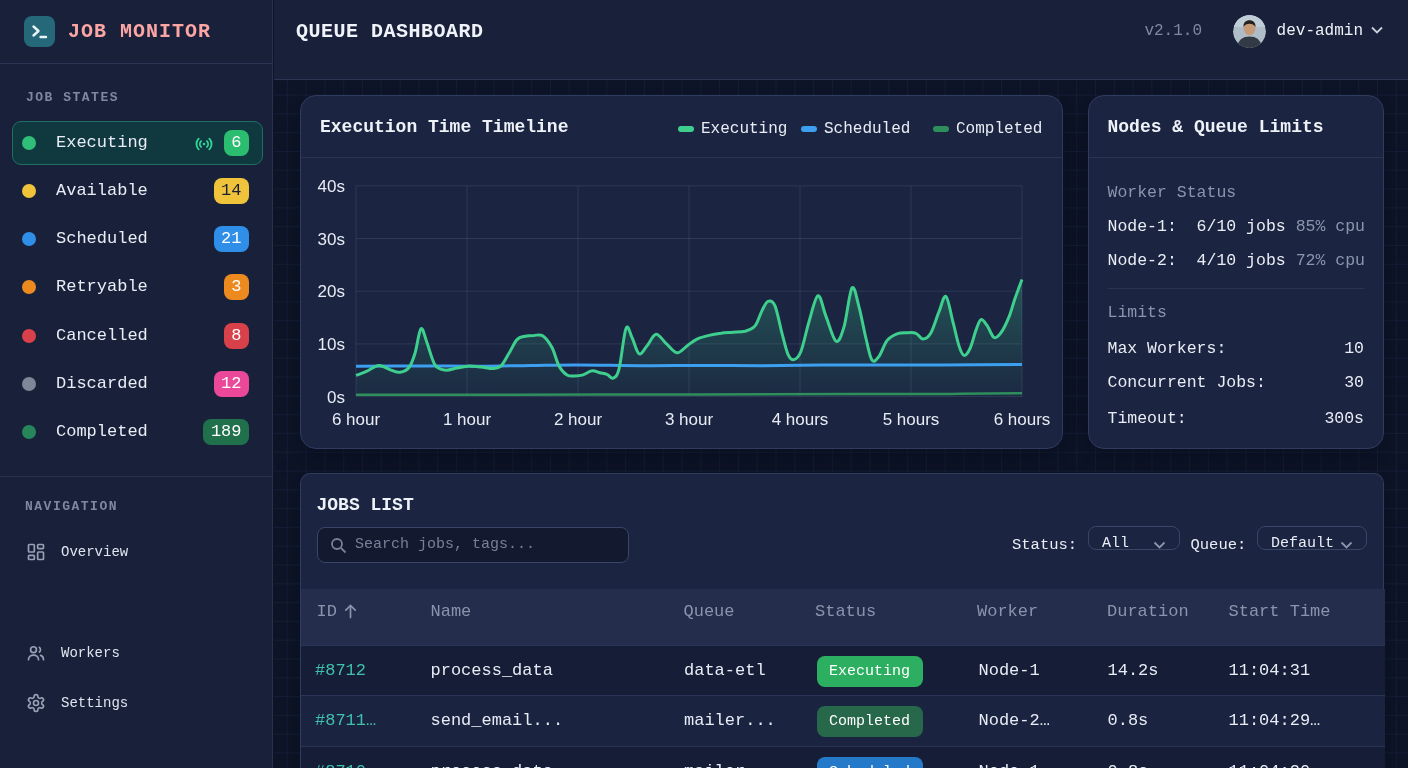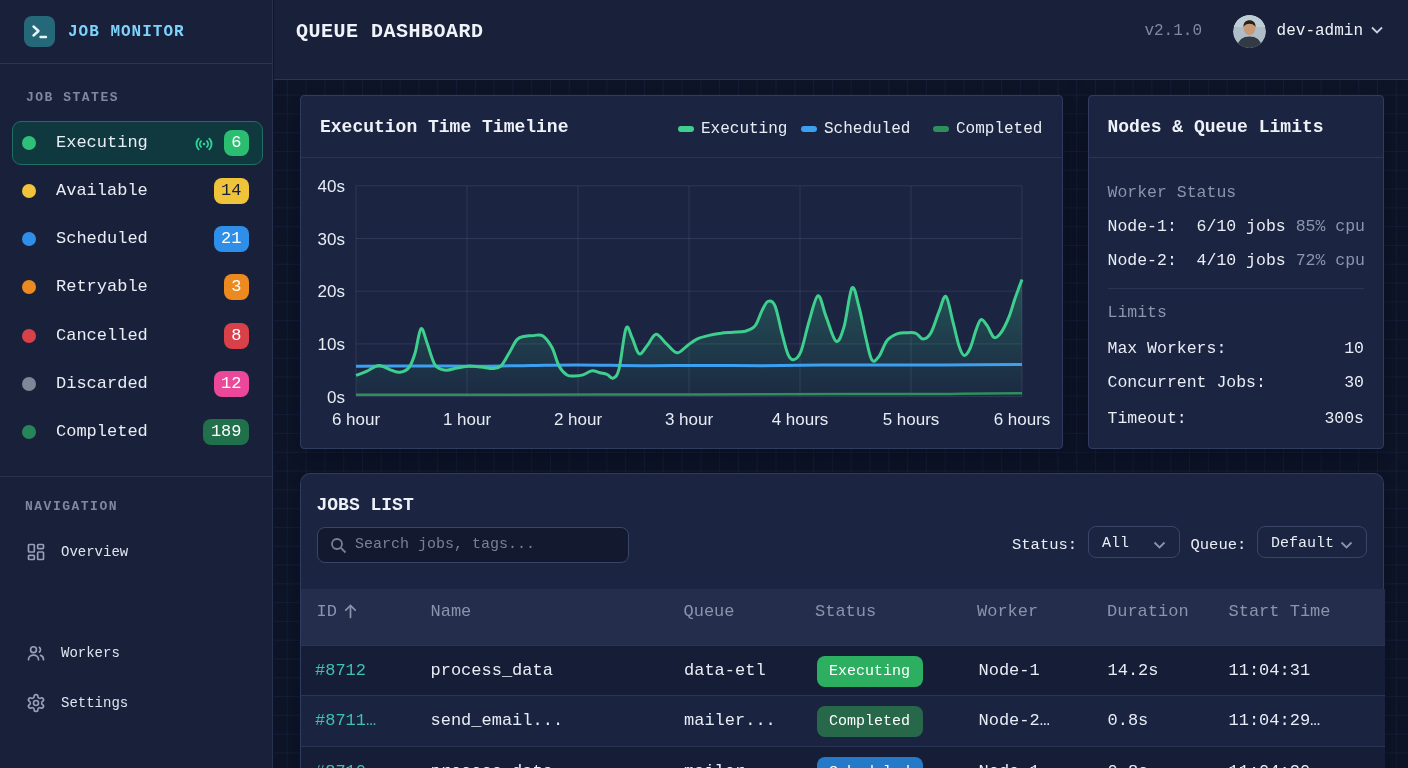--- a/index.html
+++ b/index.html
@@ -2,21 +2,21 @@
 <html><head><meta charset="utf-8"><style>
 *{margin:0;padding:0;box-sizing:border-box;}
 html,body{width:1408px;height:768px;overflow:hidden;background:#0E1528;
  font-family:"Liberation Mono",monospace;-webkit-font-smoothing:antialiased;}
 #stage{position:relative;width:1408px;height:768px;}
 .abs{position:absolute;}
 
 #sidebar{left:0;top:0;width:273px;height:768px;background:#19213A;border-right:1px solid #27324F;}
 #logo{left:24px;top:16px;width:31px;height:31px;border-radius:8px;background:#25687A;
  display:flex;align-items:center;justify-content:center;}
-#brand{left:68px;top:0;height:64px;line-height:64px;font-size:16px;font-weight:bold;color:#7dd3fc;letter-spacing:1px;}
+#brand{left:68px;top:0;height:64px;line-height:64px;font-size:20px;font-weight:bold;color:#fca5a5;letter-spacing:1px;}
 #sb-hdiv{left:0;top:63px;width:273px;height:1px;background:#2A3553;}
 .seclabel{font-size:13px;color:#7E88A1;letter-spacing:1.5px;font-weight:bold;}
 .sitem{left:12px;width:251px;height:44px;border-radius:9px;}
 .sitem .dot{position:absolute;left:10px;top:15px;width:14px;height:14px;border-radius:50%;}
 .sitem .lbl{position:absolute;left:44px;top:0;line-height:44px;font-size:17px;color:#E9EDF5;}
 .sitem .bdg{position:absolute;right:14px;top:9px;height:26px;border-radius:8px;font-size:17px;
  line-height:26px;padding:0 7.5px;color:#fff;}
 #sel{background:#10383F;border:1px solid #1F6F64;}
 #sel .lbl{left:43px;line-height:42px;}
 #sel .dot{left:9px;top:14px;}
@@ -29,40 +29,40 @@
 #pagetitle{left:22px;top:0;height:63px;line-height:63px;font-size:20px;font-weight:bold;color:#F0F4FA;letter-spacing:0.5px;}
 #ver{right:206px;top:0;height:63px;line-height:63px;font-size:16px;color:#7E88A1;}
 #avatar{right:142px;top:15px;width:33px;height:33px;border-radius:50%;overflow:hidden;}
 #uname{right:45px;top:0;height:63px;line-height:63px;font-size:16px;color:#EDF1F8;}
 #uchev{right:24px;top:25px;}
 
 #main{left:274px;top:64px;width:1134px;height:704px;background:#0E1528;
  background-image:linear-gradient(rgba(56,80,140,0.16) 1px,transparent 1px),
   linear-gradient(90deg,rgba(56,80,140,0.16) 1px,transparent 1px);
  background-size:18.8px 18.8px;background-position:-6px -7px;}
-.card{position:absolute;background:#1B2440;border:1px solid #2F3B5F;border-radius:4px;box-shadow:0 8px 26px rgba(4,9,22,0.5);}
+.card{position:absolute;background:#1B2440;border:1px solid #2F3B5F;border-radius:16px;box-shadow:0 8px 26px rgba(4,9,22,0.5);}
 .cardhead{position:absolute;left:0;top:0;right:0;height:62px;border-bottom:1px solid #2A3554;}
 .ctitle{position:absolute;left:19px;top:0;line-height:62px;font-size:18px;font-weight:bold;color:#EEF2F8;letter-spacing:0;}
 
 #chartcard{left:26px;top:31px;width:763px;height:354px;}
 .leg{position:absolute;top:2px;height:62px;line-height:62px;font-size:16px;color:#E8EDF5;}
 .dash{position:absolute;top:30px;width:16px;height:6px;border-radius:3px;}
 
 #nodecard{left:813.5px;top:31px;width:296px;height:354px;}
 .nc{position:absolute;left:19px;font-size:16.5px;color:#E9EDF5;white-space:pre;}
 .gray{color:#8B95AC;}
 .ncr{position:absolute;right:18.5px;font-size:16.5px;color:#E9EDF5;text-align:right;}
 #ndiv{position:absolute;left:19px;right:18.5px;top:191.5px;height:1px;background:#2A3554;}
 
 #jobscard{left:26px;top:408.7px;width:1083.5px;height:360px;border-radius:10px 10px 0 0;border-bottom:none;}
 #jltitle{left:15.5px;top:21px;font-size:18px;font-weight:bold;color:#EDF1F8;letter-spacing:0;}
 #search{left:16px;top:53.3px;width:312px;height:36px;background:#131A2F;border:1px solid #3A4668;border-radius:8px;}
 #search .ph{position:absolute;left:37px;top:0;line-height:34px;font-size:15px;color:#76809A;}
 .flabel{position:absolute;top:53.3px;height:36px;line-height:36px;font-size:15.5px;color:#E9EDF5;}
-.fsel{position:absolute;top:52.8px;height:32px;background:#1B2440;border:1px solid #3A4668;border-radius:8px;}
+.fsel{position:absolute;top:52.8px;height:24px;background:#1B2440;border:1px solid #3A4668;border-radius:8px;}
 .fsel .tx{position:absolute;left:13px;line-height:34px;font-size:15px;color:#E9EDF5;}
 #thead{position:absolute;left:0;top:115.5px;width:1083.5px;height:56px;background:#242D4C;}
 .th{position:absolute;top:0;line-height:46px;font-size:17px;color:#8A94AC;}
 .row{position:absolute;left:0;width:1083.5px;height:50.3px;border-top:1px solid #2A3455;}
 .td{position:absolute;top:0;line-height:50px;font-size:17px;color:#E8ECF5;}
 .tid{color:#3FC1AC;}
 .badge{position:absolute;top:10px;height:31px;border-radius:8px;font-size:15px;line-height:31px;padding:0 12.5px;color:#fff;}
 </style></head><body>
 <div id="stage">
 

